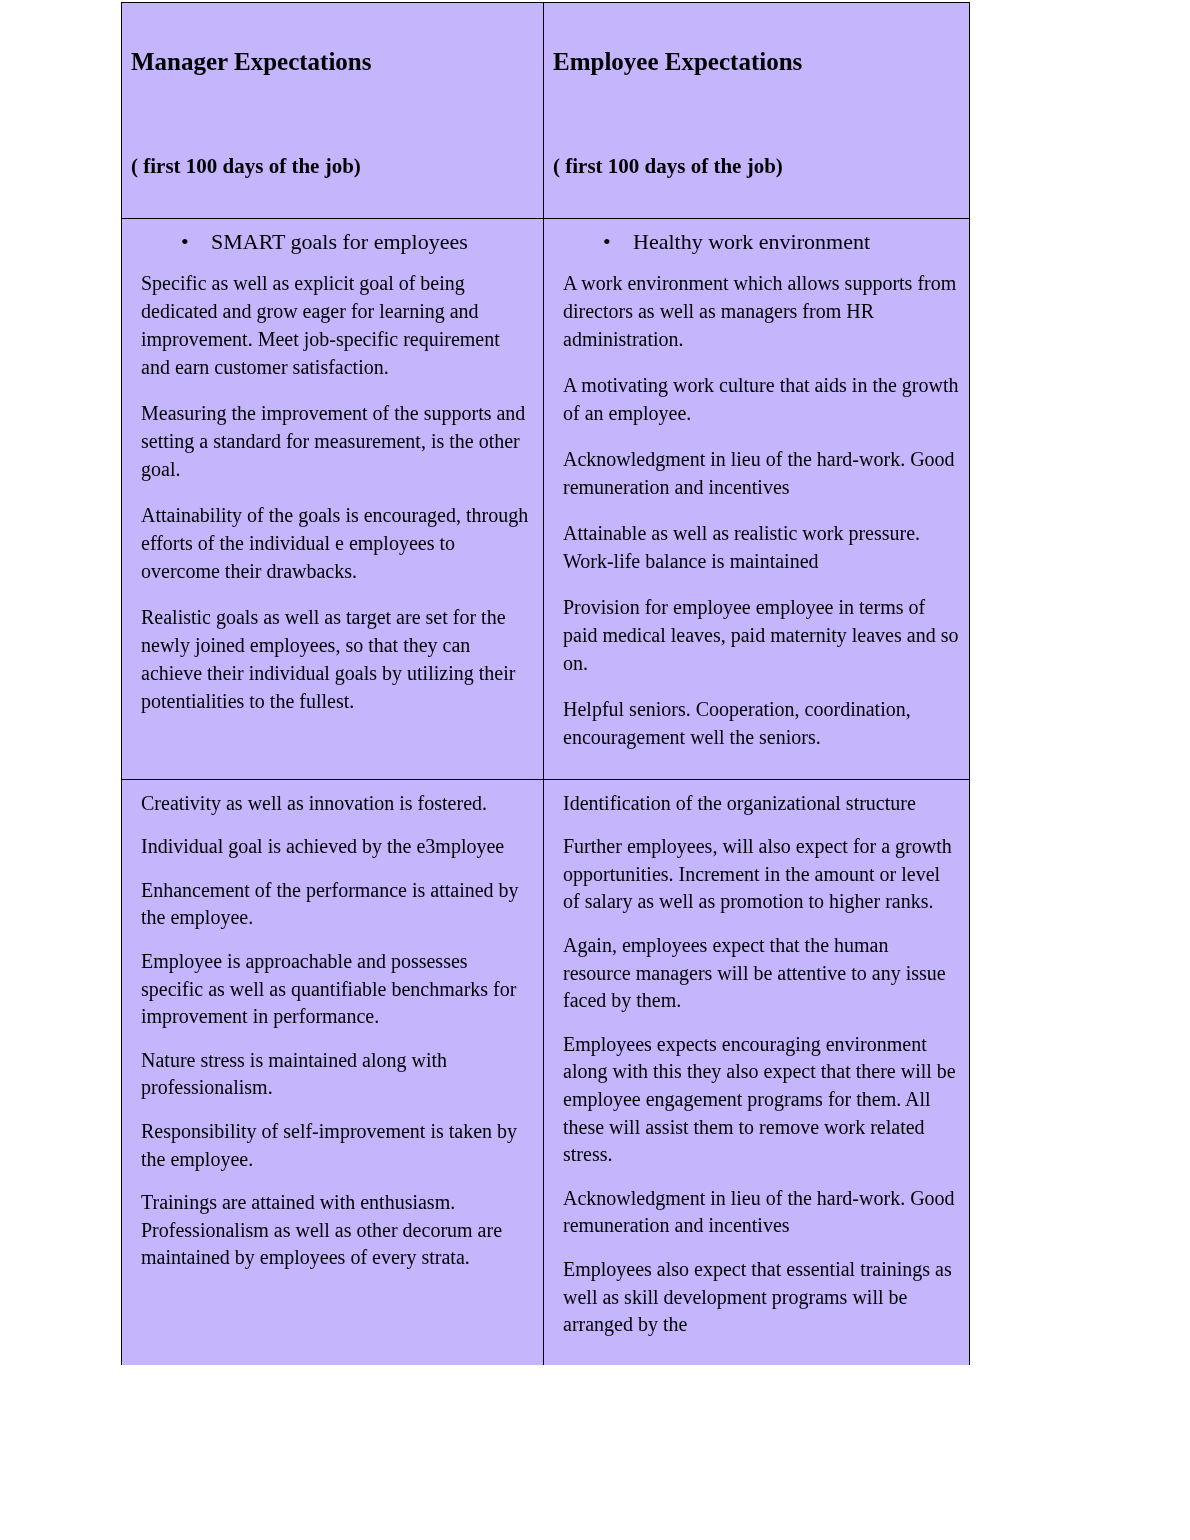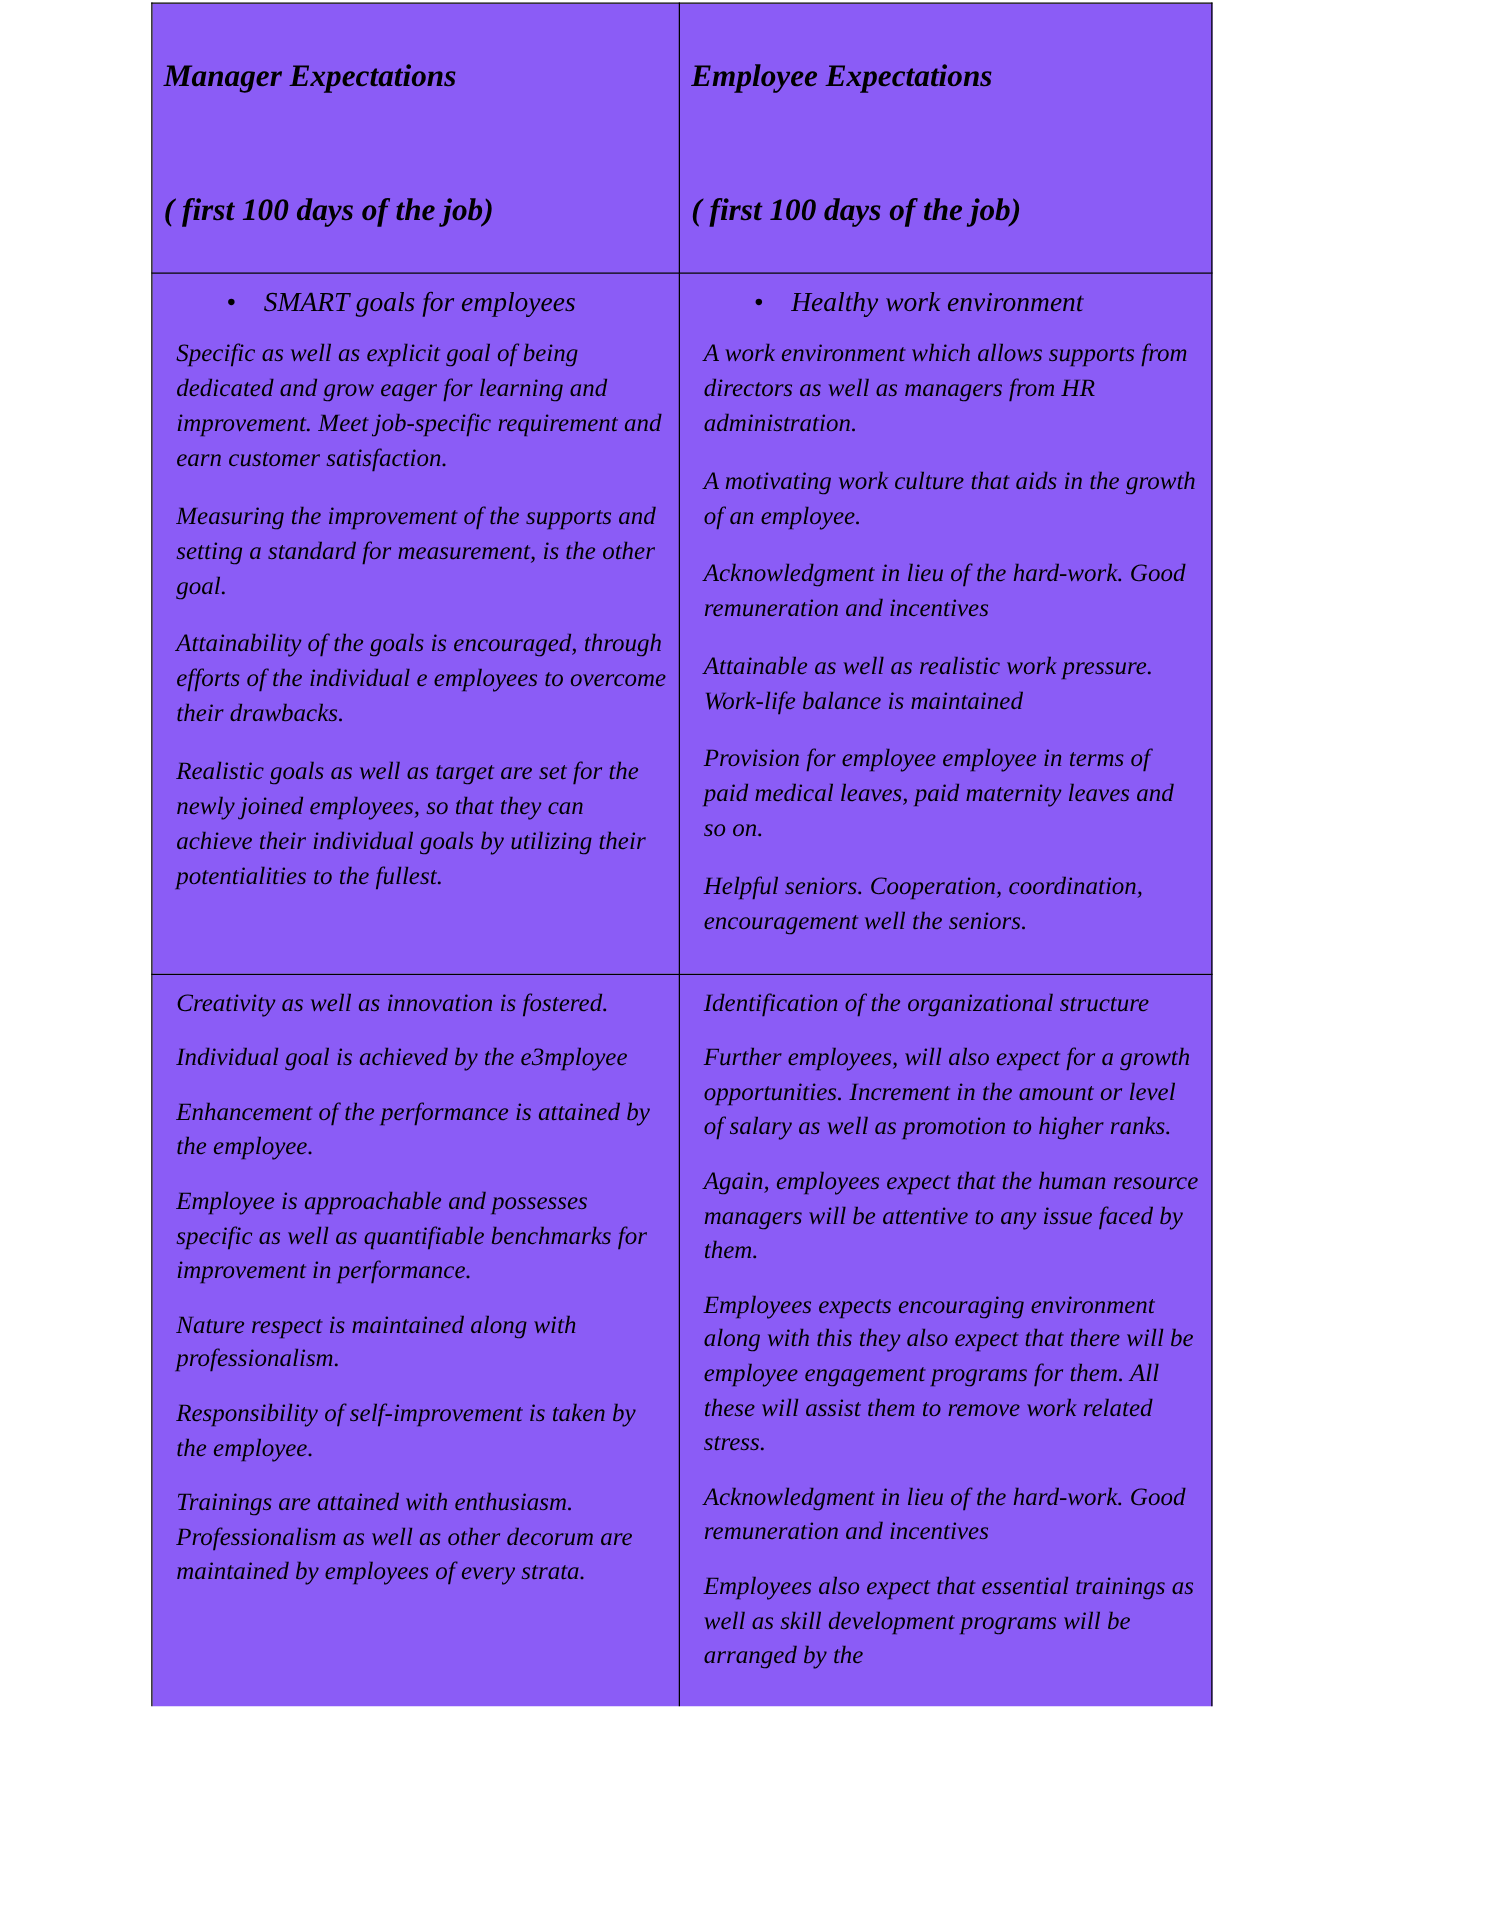--- a/index.html
+++ b/index.html
@@ -33,40 +33,39 @@
     table-layout: fixed;
   }
 
   .exp-table col.col-left  { width: 422px; }
   .exp-table col.col-right { width: 426px; }
 
   .exp-table td {
     border: 1.6px solid #000000;
     vertical-align: top;
     padding: 0;
-    background: #8b5cf6;
-    font-style: italic;
+    background: #c4b5fd;
   }
 
   
   .header-cell {
     height: 215px;
     padding: 0 10px 0 10px;
   }
   .header-title {
     font-weight: bold;
     font-size: 25px;
     line-height: 1.0;
     margin: 0;
     padding: 46px 0 0 9px;
     white-space: nowrap;
   }
   .header-sub {
     font-weight: bold;
-    font-size: 25px;
+    font-size: 21px;
     line-height: 1.0;
     margin: 0;
     padding: 82px 0 0 9px;
     white-space: nowrap;
   }
 
   
   .body-cell {
     padding: 0;
   }
@@ -168,21 +167,21 @@
 
       <tr class="row-second">
         <td class="body-cell">
           <div class="cell-inner">
 
             <div>
                 <p class="para">Creativity as well as innovation is fostered.</p>
                 <p class="para">Individual goal is achieved by the e3mployee</p>
                 <p class="para">Enhancement of the performance is attained by the employee.</p>
                 <p class="para">Employee is approachable and possesses specific as well as quantifiable benchmarks for improvement in performance.</p>
-                <p class="para">Nature respect is maintained along with professionalism.</p>
+                <p class="para">Nature stress is maintained along with professionalism.</p>
                 <p class="para">Responsibility of self-improvement is taken by the employee.</p>
                 <p class="para">Trainings are attained with enthusiasm. Professionalism as well as other decorum are maintained by employees of every strata.</p>
               </div>
           </div>
         </td>
         <td class="body-cell">
           <div class="cell-inner">
 
             <div>
                 <p class="para">Identification of the organizational structure</p>

